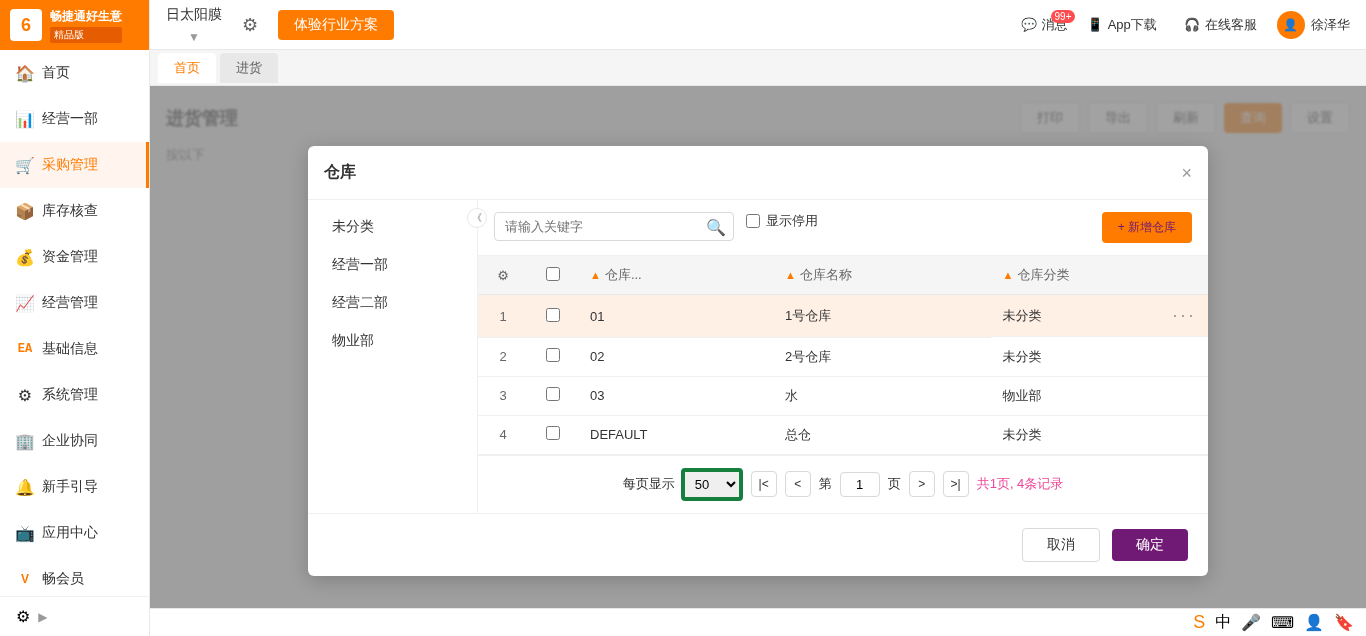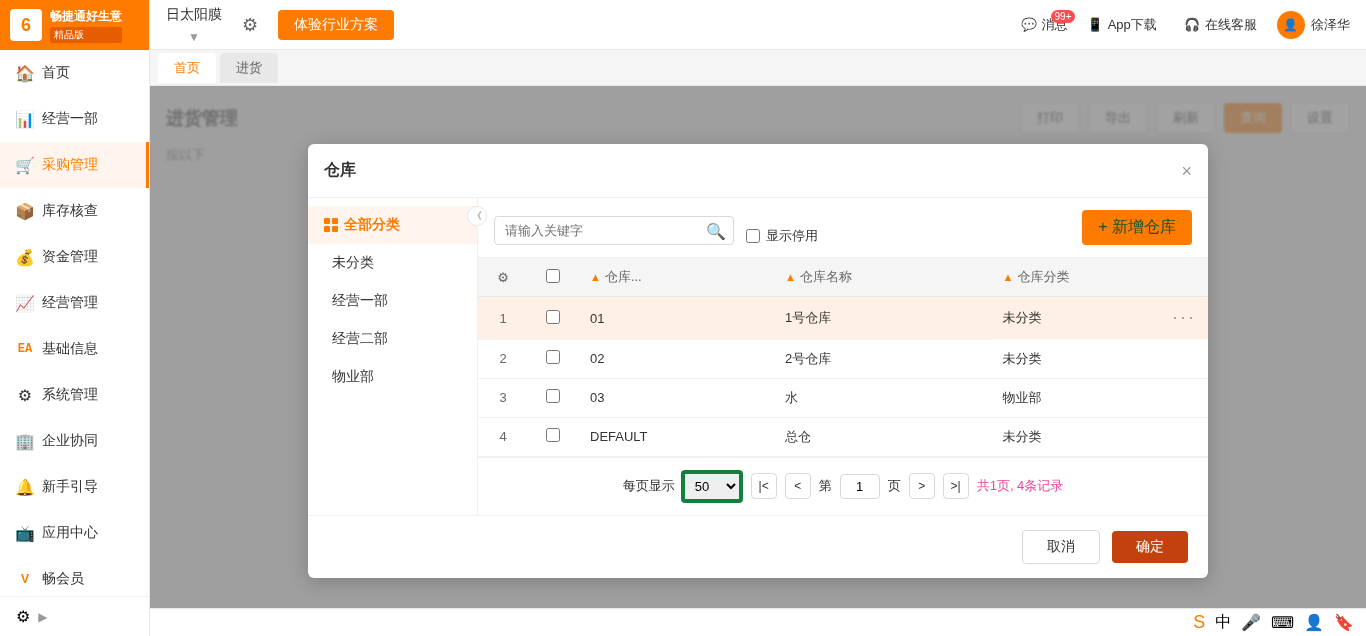--- a/index.html
+++ b/index.html
@@ -319,21 +319,21 @@
 
     
     .table-area {
       flex: 1;
       display: flex;
       flex-direction: column;
       overflow: hidden;
     }
     .table-toolbar {
       display: flex;
-      align-items: flex-end;
+      align-items: flex-start;
       gap: 12px;
       padding: 12px 16px;
       border-bottom: 1px solid #f0f0f0;
     }
     .search-input-wrap {
       position: relative;
       width: 240px;
     }
     .search-input {
       width: 100%;
@@ -356,25 +356,25 @@
       display: flex;
       align-items: center;
       gap: 6px;
       font-size: 13px;
       color: #333;
     }
     .checkbox-input { width: 14px; height: 14px; cursor: pointer; }
     .add-warehouse-btn {
       margin-left: auto;
       background: #ff7b00;
-      color: #14532d;
+      color: #701a75;
       border: none;
       padding: 7px 16px;
       border-radius: 4px;
-      font-size: 16px;
+      font-size: 12px;
       cursor: pointer;
       display: flex;
       align-items: center;
       gap: 4px;
     }
 
     
     .data-table {
       flex: 1;
       overflow-y: auto;
@@ -469,21 +469,21 @@
     .cancel-btn {
       border: 1px solid #d9d9d9;
       background: #fff;
       padding: 7px 24px;
       border-radius: 4px;
       font-size: 14px;
       cursor: pointer;
       color: #333;
     }
     .confirm-btn {
-      background: #c2410c;
+      background: #701a75;
       color: #fff;
       border: none;
       padding: 7px 24px;
       border-radius: 4px;
       font-size: 14px;
       cursor: pointer;
     }
 
     
     .bottom-statusbar {
@@ -631,29 +631,20 @@
 
         <div class="modal-header">
           <span class="modal-title">仓库</span>
           <span class="modal-close">×</span>
         </div>
 
         <div class="modal-body">
 
           <div class="cat-sidebar">
             <div class="cat-collapse-btn">《</div>
-            <div class="cat-all">
-              <div class="cat-grid-icon">
-                <span></span>
-                  <span></span>
-                  <span></span>
-                  <span></span>
-              </div>
-              <span>全部分类</span>
-            </div>
             <div class="cat-item">未分类</div>
             <div class="cat-item">经营一部</div>
             <div class="cat-item">经营二部</div>
             <div class="cat-item">物业部</div>
           </div>
 
           <div class="table-area">
 
             <div class="table-toolbar">
               <div class="search-input-wrap">

